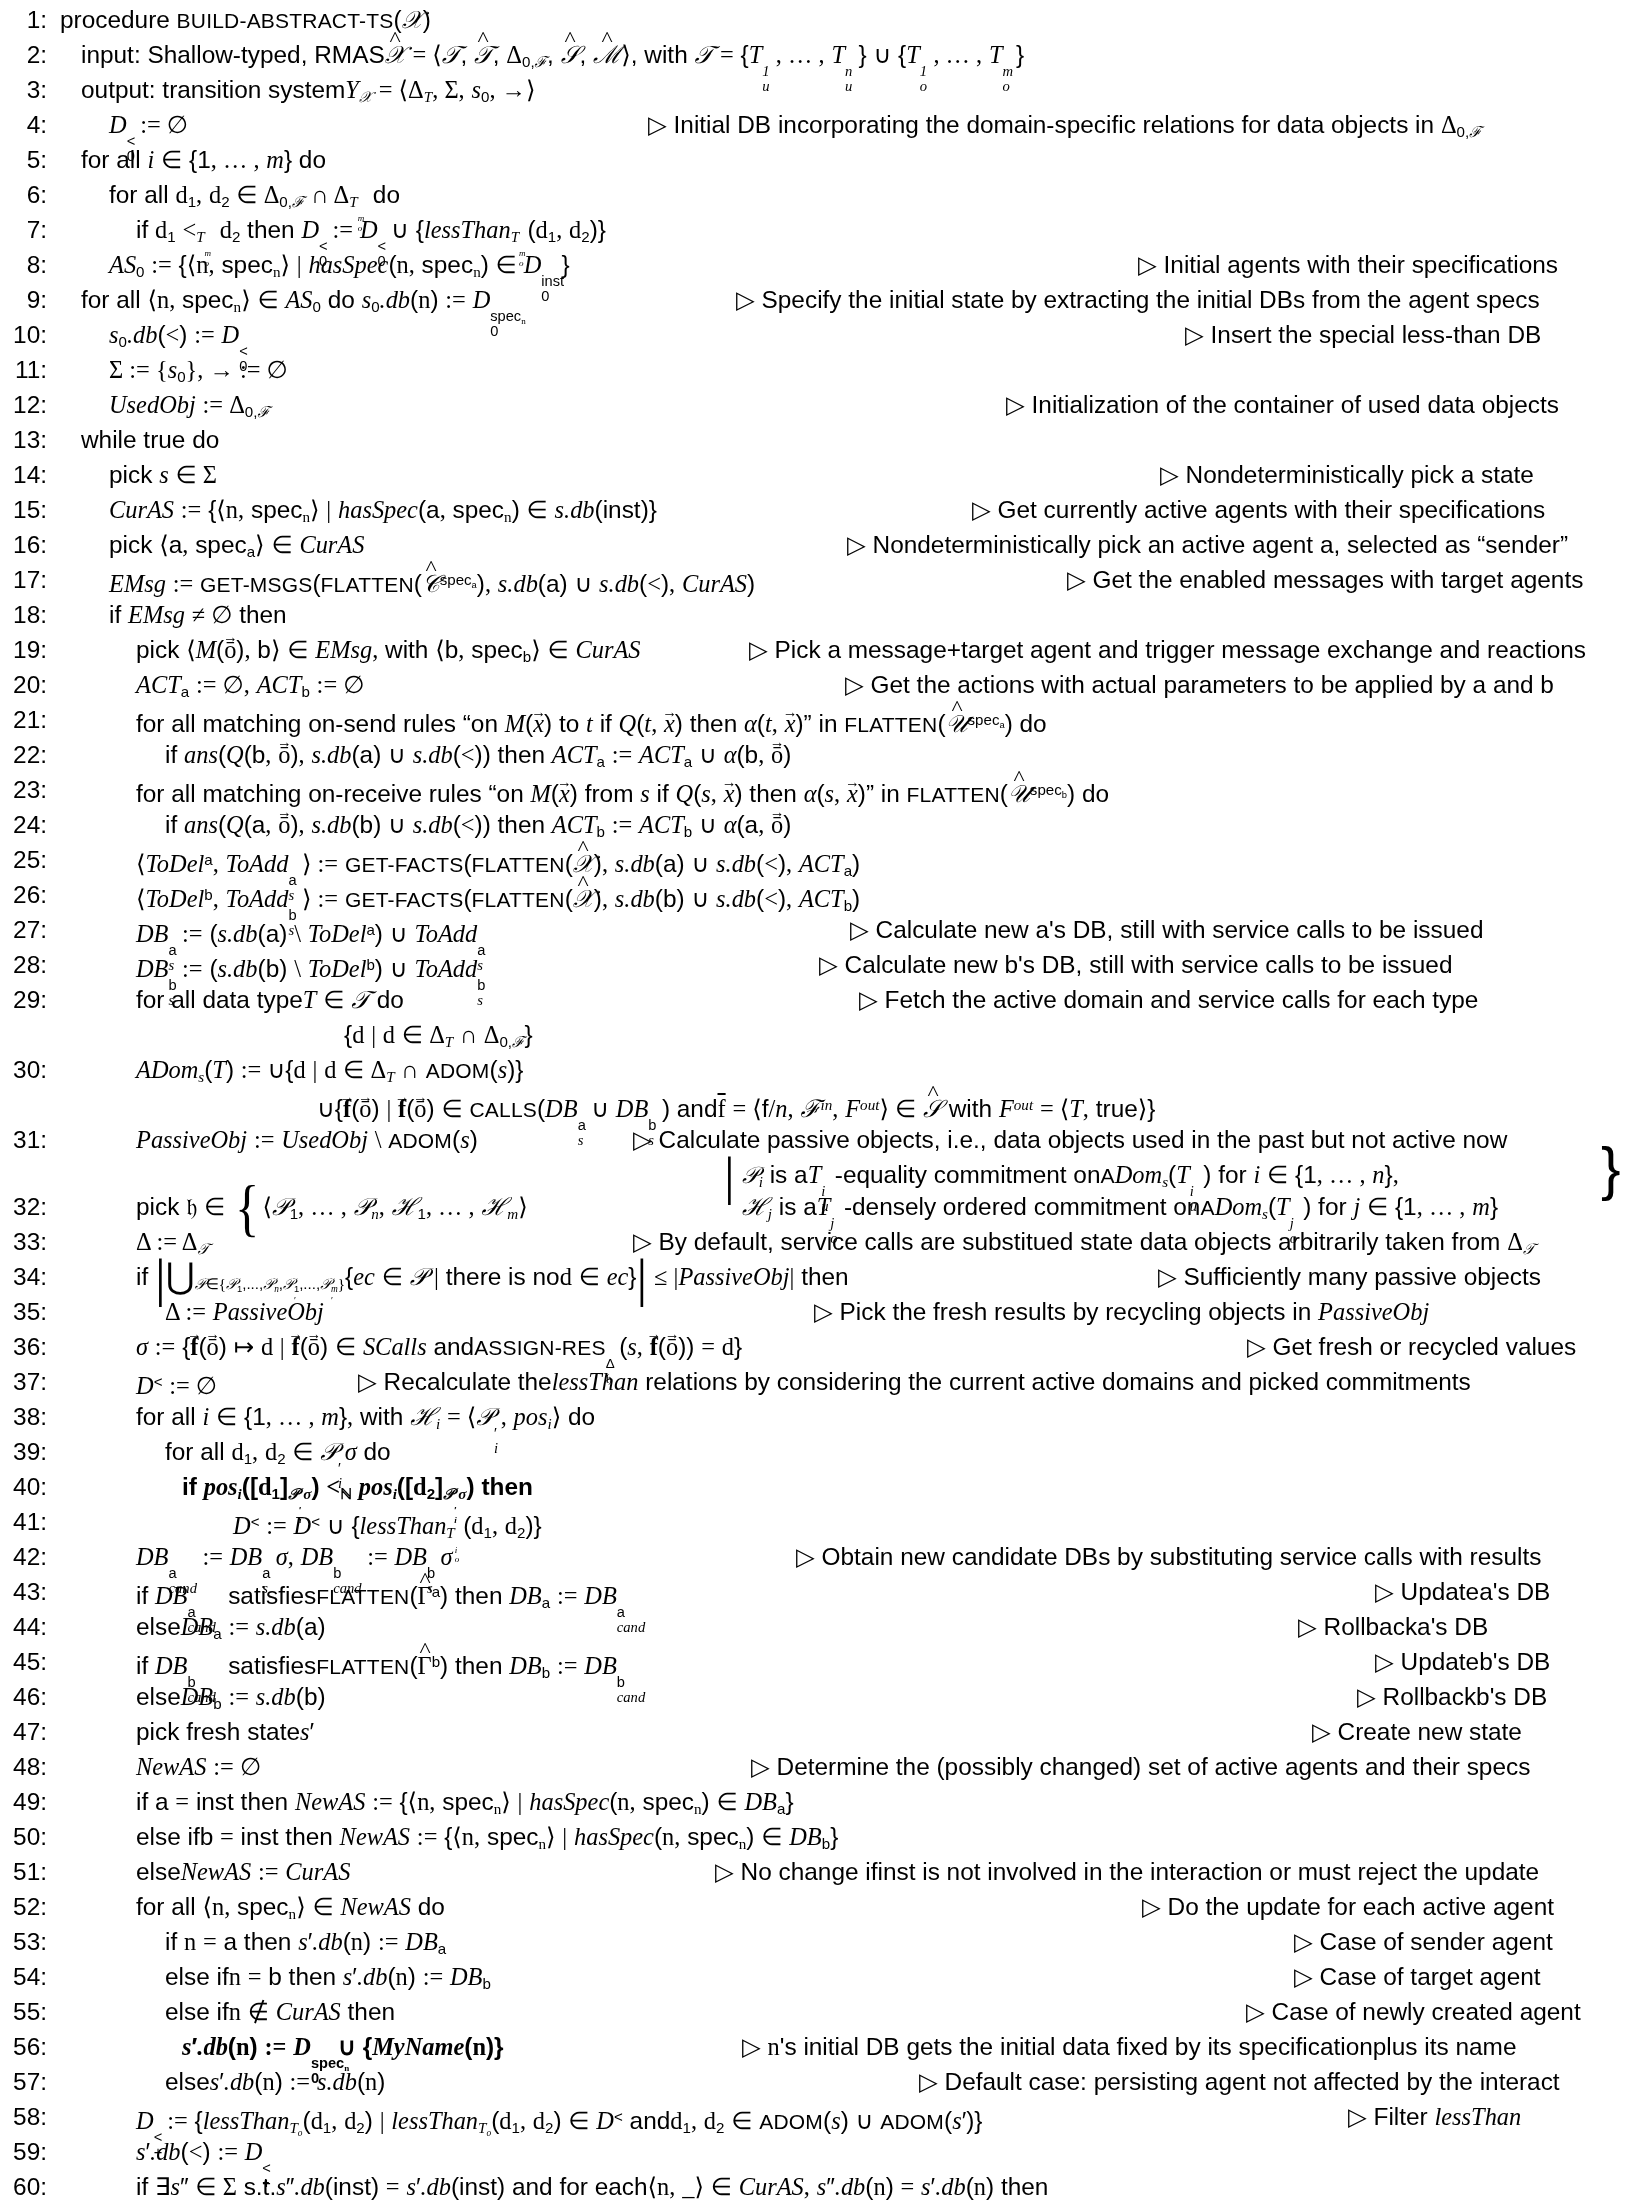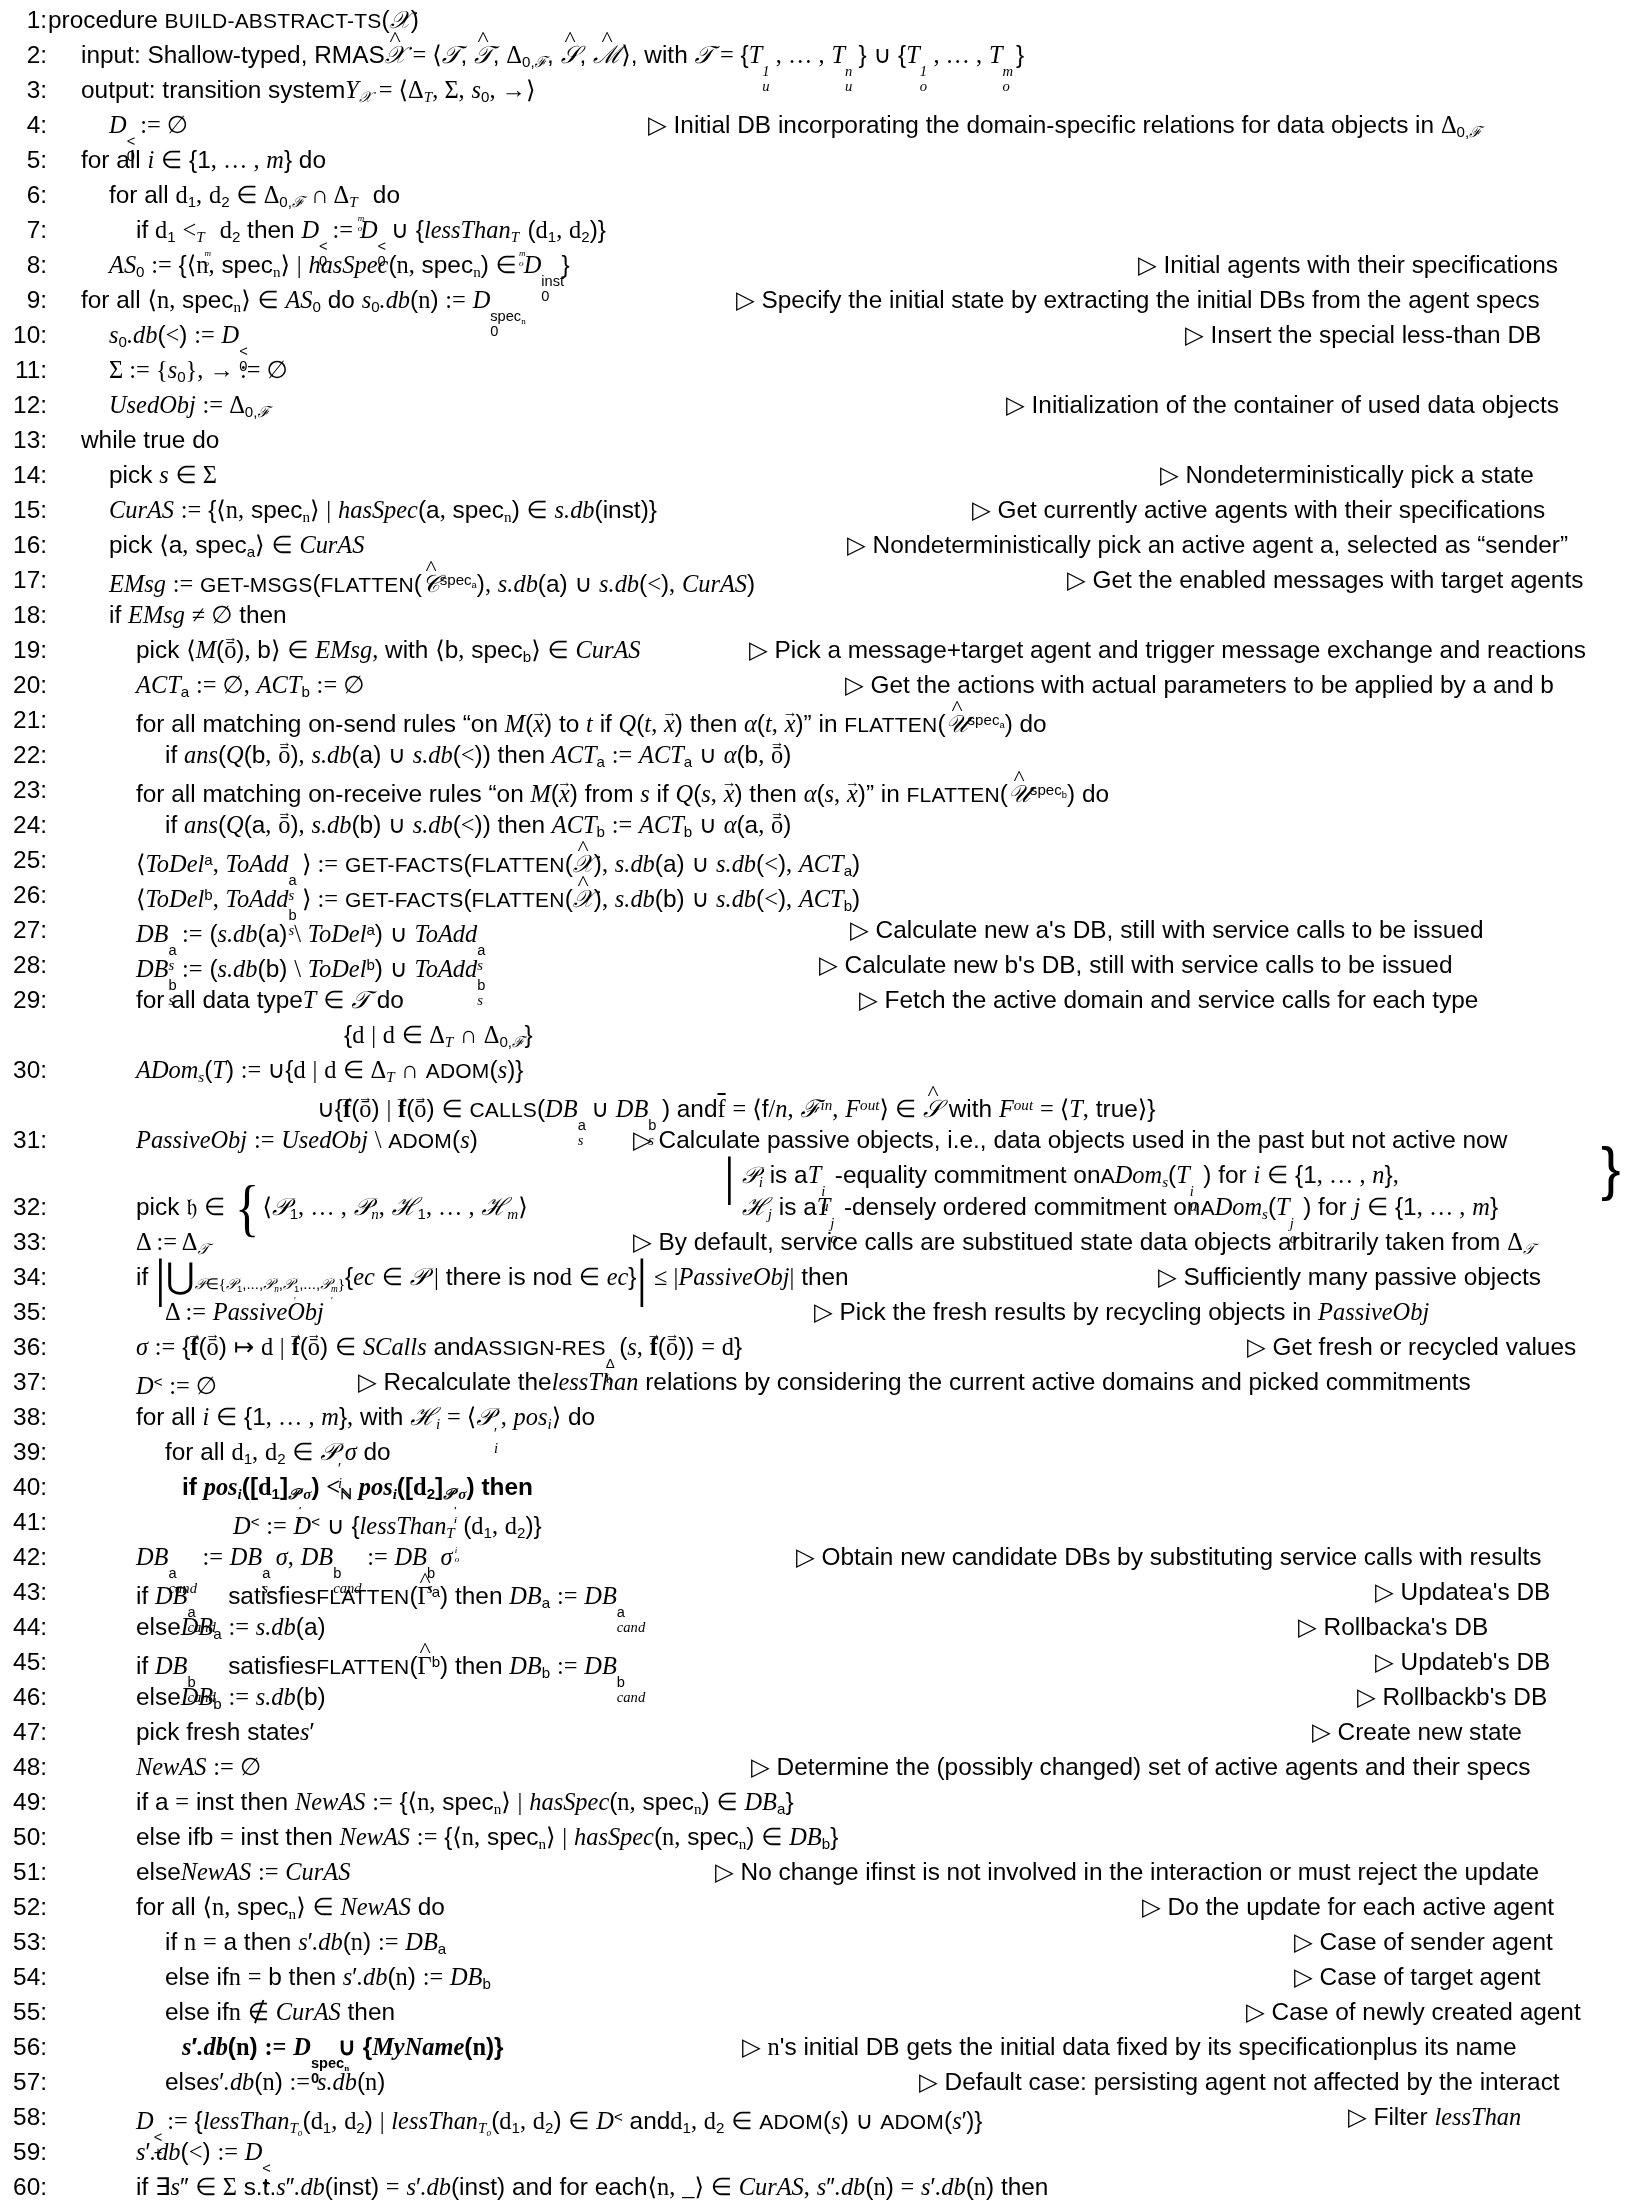--- a/index.html
+++ b/index.html
@@ -45,21 +45,21 @@
     left: 0;
     font-size: 24.4px;
   }
   .comment {
     position: absolute;
     top: 0;
     font-size: 24.4px;
     white-space: nowrap;
   }
   
-  .i0 { left: 48px; }
+  .i0 { left: 60px; }
   .i1 { left: 81px; }
   .i2 { left: 109px; }
   .i3 { left: 136px; }
   .i4 { left: 165px; }
   .i5 { left: 182px; font-weight: bold; }
   .i6 { left: 233px; }
 
   
   .mi { font-family: "Liberation Serif", serif; font-style: italic; }
   .mu { font-family: "Liberation Serif", serif; font-style: normal; }

